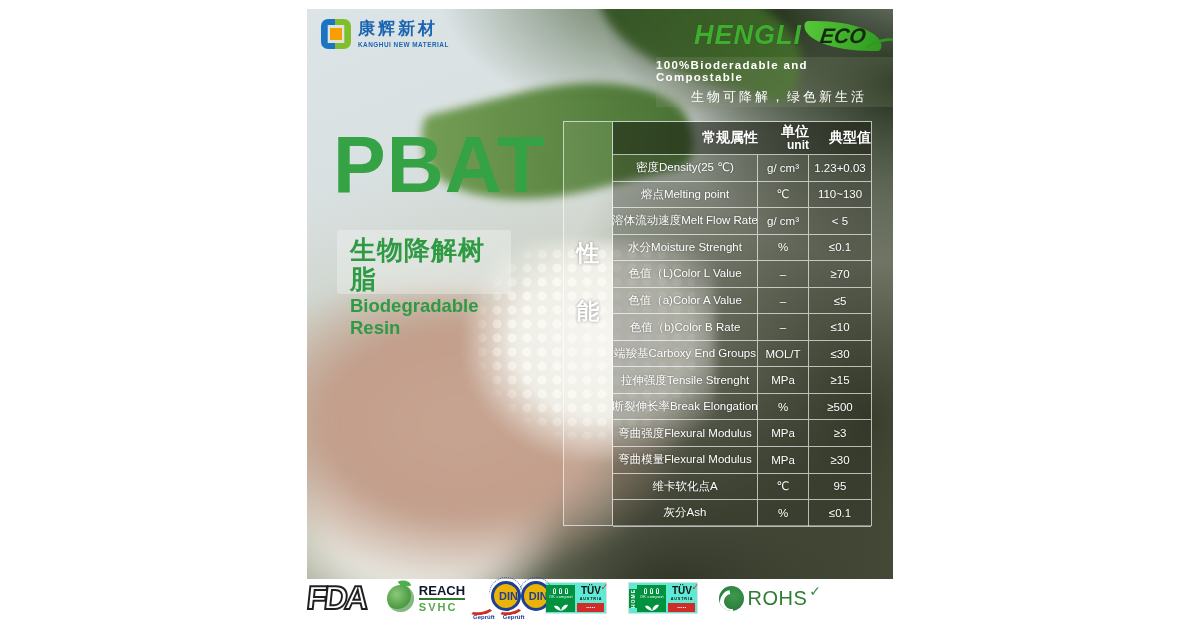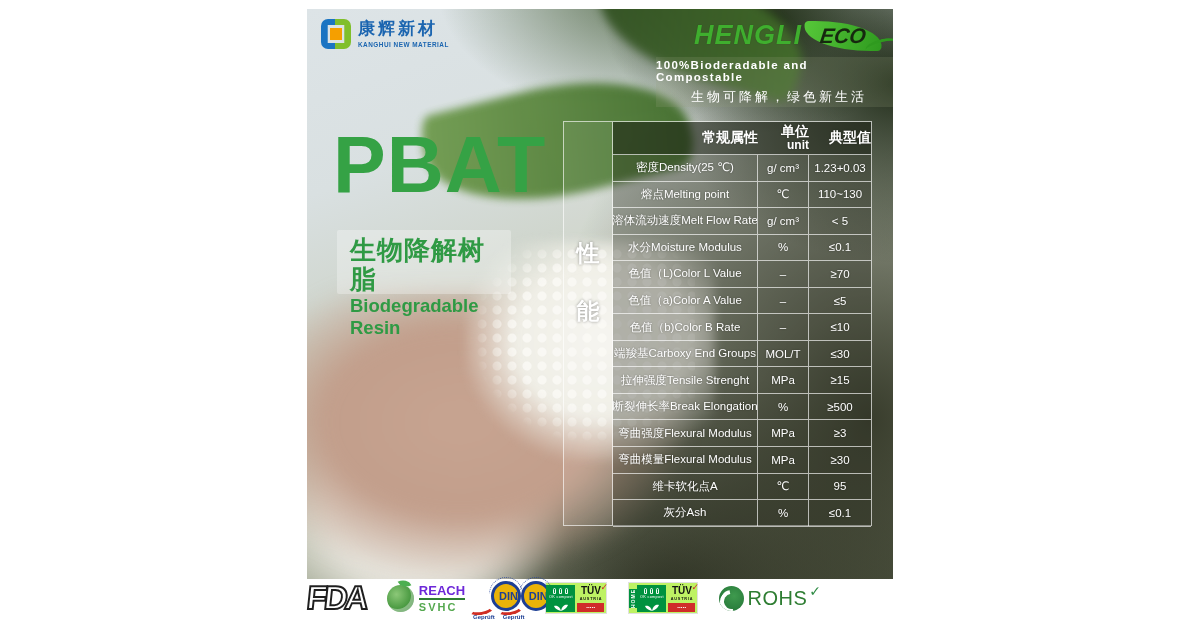--- a/index.html
+++ b/index.html
@@ -101,34 +101,34 @@
 
   .fda { font-weight:900; font-size:33px; letter-spacing:-3px; color:#fff;
     -webkit-text-stroke:2px #1f1f1f; transform:skewX(-6deg); }
 
   .reach { gap:5px; }
   .reach .globe { position:relative; width:27px; height:27px; border-radius:50%;
     background:radial-gradient(circle at 35% 35%, #8cc878 0%, #4d9c44 55%, #2e7d32 100%);
     box-shadow:inset -3px -3px 0 rgba(255,255,255,.35); }
   .reach .globe::before { content:''; position:absolute; top:-6px; left:12px; width:11px; height:9px;
     background:#4caf50; border-radius:0 100% 0 100%; transform:rotate(-25deg); }
-  .reach .txt .l1 { font-size:13px; font-weight:800; color:#6d28d9; border-bottom:2px solid #2e7d32; line-height:1.2; }
+  .reach .txt .l1 { font-size:13px; font-weight:800; color:#0f172a; border-bottom:2px solid #2e7d32; line-height:1.2; }
   .reach .txt .l2 { font-size:11px; font-weight:600; color:#55a84f; letter-spacing:2px; margin-top:1px; }
 
   .din { position:relative; width:40px; height:42px; justify-content:center; }
   .din .arc { position:absolute; top:0; left:3px; width:34px; height:34px; border:1.5px dotted #27469c;
     border-radius:50%; clip-path:inset(0 0 52% 0); opacity:.8; }
   .din .ring { position:absolute; top:4px; left:5px; width:30px; height:30px; border:3px solid #1d3f94;
     border-radius:50%; display:flex; align-items:center; justify-content:flex-end; background:#eab308; }
   .din .ring span { font-size:11px; font-weight:800; color:#1d3f94; }
   .din .swoosh { position:absolute; bottom:4px; right:1px; width:26px; height:13px;
     border:3px solid transparent; border-bottom-color:#cf2e24; border-radius:50%; transform:rotate(-10deg); }
   .din .gep { position:absolute; bottom:-1px; right:0; font-size:6px; font-weight:700; color:#1d3f94; }
 
-  .tuv { height:32px; border:1px solid #e0e0e0; background:#bef264; }
+  .tuv { height:32px; border:1px solid #e0e0e0; background:#5eead4; }
   .tuv .strip { width:8px; background:#00923f; display:flex; align-items:center; justify-content:center; }
   .tuv .strip i { font-style:normal; font-size:5px; font-weight:700; color:#fff;
     writing-mode:vertical-rl; transform:rotate(180deg); letter-spacing:1px; }
   .tuv .green { width:29px; background:#00923f; position:relative; display:flex; flex-direction:column;
     align-items:center; padding-top:3px; }
   .tuv .sprouts { display:flex; gap:3px; }
   .tuv .sprouts b { width:3px; height:6px; border:1px solid rgba(255,255,255,.95); border-radius:2px 2px 0 0; }
   .tuv .okc { font-size:3.8px; color:#fff; margin-top:1px; letter-spacing:.3px; }
   .tuv .seed { margin-top:0; }
   .tuv .white { width:31px; display:flex; flex-direction:column; align-items:center; padding-top:2px; }
@@ -204,21 +204,21 @@
           <span>单位</span>
           <span class="small">unit</span>
         </div>
         <div class="t-cell t-head value">
           <span>典型值</span>
         </div>
 
       <div class="t-row"><div class="t-cell property">密度Density(25 ℃)</div><div class="t-cell unit">g/ cm³</div><div class="t-cell value">1.23+0.03</div></div>
           <div class="t-row"><div class="t-cell property">熔点Melting point</div><div class="t-cell unit">℃</div><div class="t-cell value">110~130</div></div>
           <div class="t-row"><div class="t-cell property">溶体流动速度Melt Flow Rate</div><div class="t-cell unit">g/ cm³</div><div class="t-cell value">&lt; 5</div></div>
-          <div class="t-row"><div class="t-cell property">水分Moisture Modulus</div><div class="t-cell unit">%</div><div class="t-cell value">≤0.1</div></div>
+          <div class="t-row"><div class="t-cell property">水分Moisture Strenght</div><div class="t-cell unit">%</div><div class="t-cell value">≤0.1</div></div>
           <div class="t-row"><div class="t-cell property">色值（L)Color L Value</div><div class="t-cell unit">–</div><div class="t-cell value">≥70</div></div>
           <div class="t-row"><div class="t-cell property">色值（a)Color A Value</div><div class="t-cell unit">–</div><div class="t-cell value">≤5</div></div>
           <div class="t-row"><div class="t-cell property">色值（b)Color B Rate</div><div class="t-cell unit">–</div><div class="t-cell value">≤10</div></div>
           <div class="t-row"><div class="t-cell property">端羧基Carboxy End Groups</div><div class="t-cell unit">MOL/T</div><div class="t-cell value">≤30</div></div>
           <div class="t-row"><div class="t-cell property">拉伸强度Tensile Strenght</div><div class="t-cell unit">MPa</div><div class="t-cell value">≥15</div></div>
           <div class="t-row"><div class="t-cell property">断裂伸长率Break Elongation</div><div class="t-cell unit">%</div><div class="t-cell value">≥500</div></div>
           <div class="t-row"><div class="t-cell property">弯曲强度Flexural Modulus</div><div class="t-cell unit">MPa</div><div class="t-cell value">≥3</div></div>
           <div class="t-row"><div class="t-cell property">弯曲模量Flexural Modulus</div><div class="t-cell unit">MPa</div><div class="t-cell value">≥30</div></div>
           <div class="t-row"><div class="t-cell property">维卡软化点A</div><div class="t-cell unit">℃</div><div class="t-cell value">95</div></div>
           <div class="t-row"><div class="t-cell property">灰分Ash</div><div class="t-cell unit">%</div><div class="t-cell value">≤0.1</div></div>

